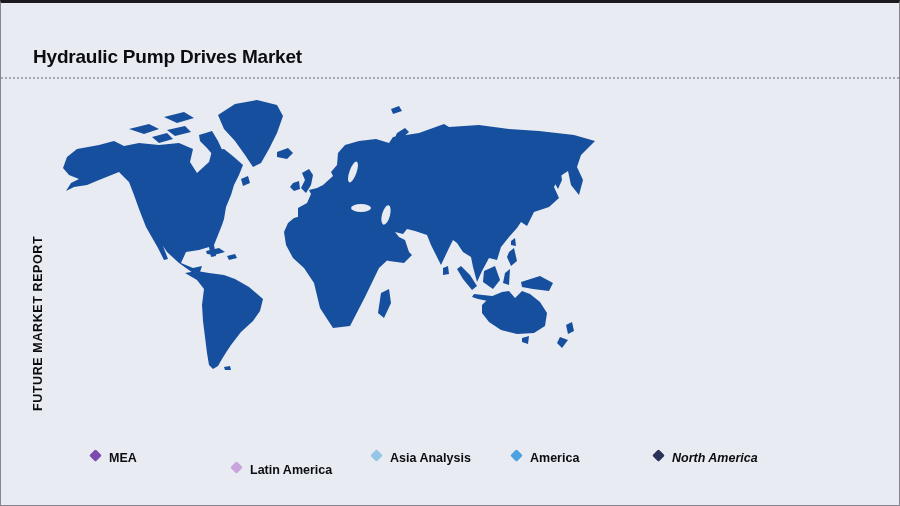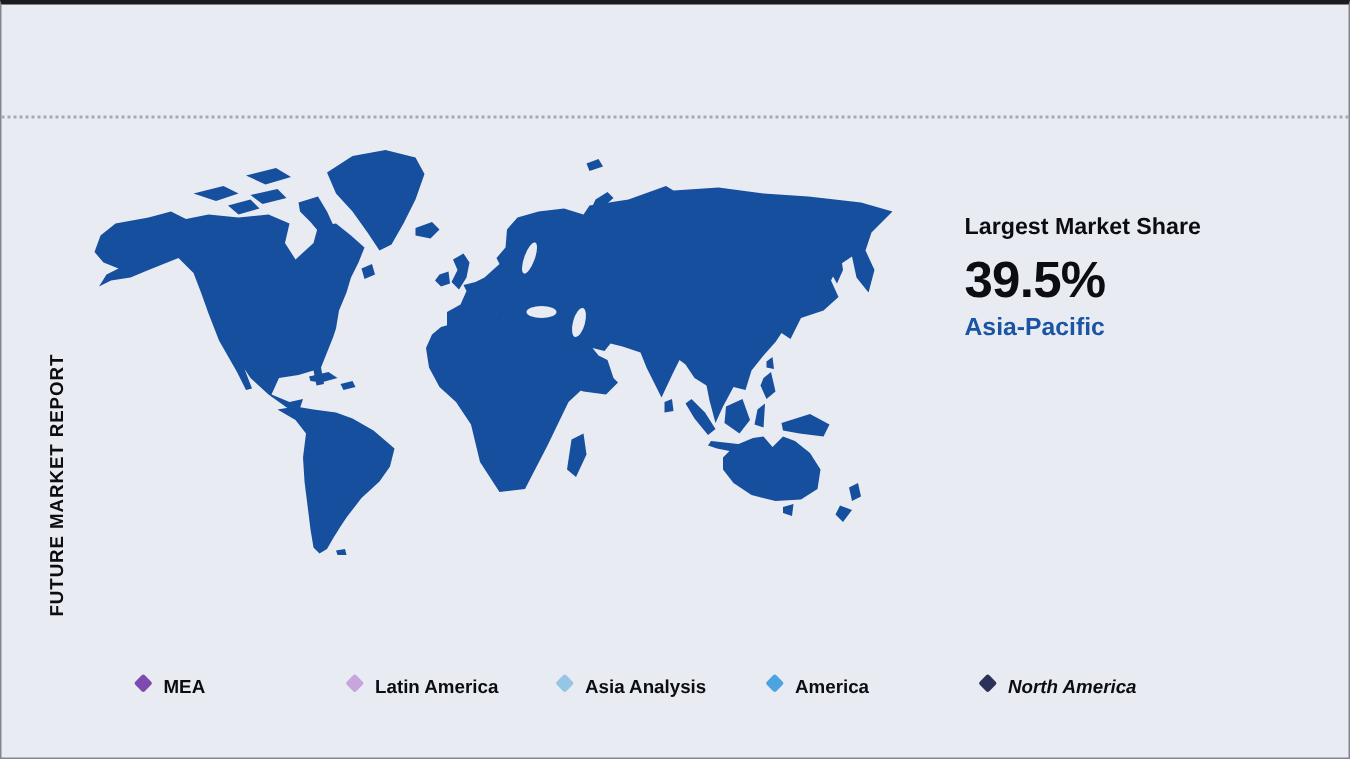--- a/index.html
+++ b/index.html
@@ -97,30 +97,31 @@
     transform: rotate(45deg);
     flex: 0 0 auto;
   }
   .legend-label {
     font-size: 12.5px;
     font-weight: 800;
     color: #0c0c12;
     white-space: nowrap;
   }
   .li-0 { left: 90px; }
-  .li-1 { left: 231px; }
+  .li-1 { left: 231px; margin-top: 12px; }
   .li-2 { left: 371px; }
   .li-3 { left: 511px; }
   .li-4 { left: 653px; font-style: italic; }
 </style>
 </head>
 <body>
 
 <div class="frame">
 
+  <div class="title title-left">Hydraulic Pump Drives Market</div>
 
   <div class="dotted-sep"></div>
 
   <div class="brand-vertical">FUTURE MARKET REPORT</div>
 
   <svg class="map-svg" viewBox="0 0 1090 600" aria-hidden="true">
     <g stroke="none" fill="#164f9e">
 
       <path d="M8,162 L16,140 36,124 80,116 110,108 130,118 160,112 200,116 240,112 268,124 262,150 276,172 300,150 306,128 330,124 350,140 368,156 360,176 350,196 344,216 334,240 330,264 326,276 310,316 314,338 304,340 300,320 280,326 254,330 244,352 268,362 286,358 280,376 272,382 300,396 320,400 338,406 344,414 330,412 300,394 282,382 268,372 240,352 216,330 208,318 218,344 210,346 198,322 190,308 174,280 160,244 150,216 140,190 120,170 100,178 80,186 56,196 30,200 14,208 24,192 40,184 20,176 Z"></path>
 
@@ -166,25 +167,20 @@
       <path d="M926,502 L940,498 938,514 926,510 Z"></path>
       <path d="M1014,476 L1026,470 1030,488 1018,494 Z"></path>
       <path d="M1002,500 L1018,506 1006,522 996,512 Z"></path>
     </g>
 
     <ellipse cx="604" cy="242" rx="20" ry="8" fill="#e9ebf2"></ellipse>
     <ellipse cx="654" cy="256" rx="8" ry="20" transform="rotate(15 654 256)" fill="#e9ebf2"></ellipse>
     <ellipse cx="588" cy="170" rx="7" ry="22" transform="rotate(20 588 170)" fill="#e9ebf2"></ellipse>
   </svg>
 
-  <div class="stat-group first">
-    <div class="stat-label">Largest Market Share</div>
-    <div class="stat-value">39.5%</div>
-    <div class="stat-region">Asia-Pacific</div>
-  </div>
 
 
   <div class="legend-item li-0">
     <span class="legend-dot" style="background: rgb(125, 75, 176);"></span>
     <span class="legend-label">MEA</span>
   </div>
   <div class="legend-item li-1">
     <span class="legend-dot" style="background: rgb(201, 165, 222);"></span>
     <span class="legend-label">Latin America</span>
   </div>

